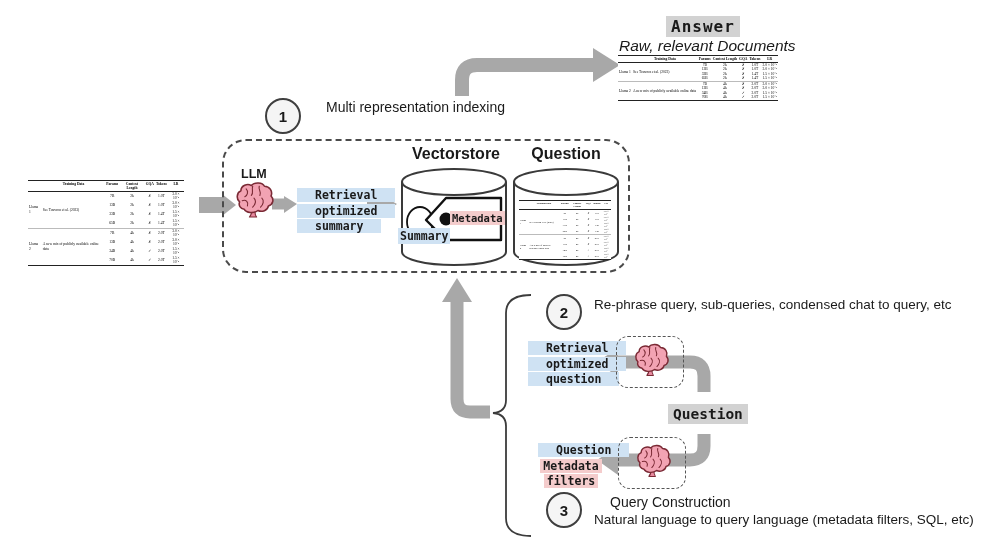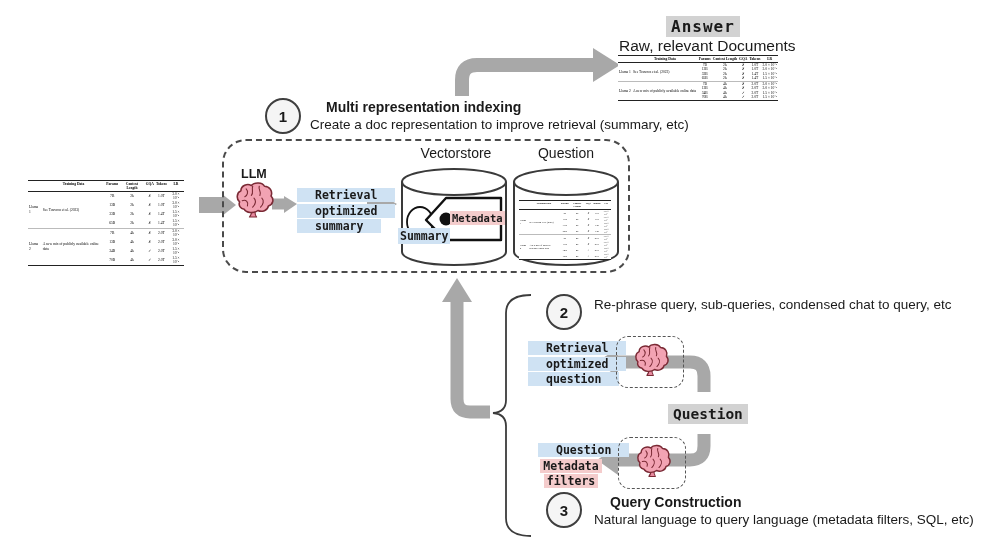--- a/index.html
+++ b/index.html
@@ -18,23 +18,23 @@
   .arrow-fill{fill:var(--arrow);stroke:none;}
   .brace-stroke{stroke:#3c3c3c;fill:none;}
 
   
   .mono{font-family:"DejaVu Sans Mono","Liberation Mono",monospace;font-weight:bold;}
   .hl-gray{background:var(--hl-gray);padding:1px 5px;}
   .hl-blue{background:var(--hl-blue);padding:0 18px;}
   .hl-pink{background:var(--hl-pink);padding:0 3px;}
   .big-label{font-size:16px;letter-spacing:1px;}
   .sub-sans{font-size:15.5px;font-weight:normal;}
-  .step-title{font-size:14px;font-weight:bold;line-height:17px;white-space:nowrap;padding-left:16px;}
+  .step-title{font-size:14px;font-weight:normal;line-height:17px;white-space:nowrap;padding-left:16px;}
   .step-sub{font-size:13.5px;font-weight:normal;line-height:17px;white-space:nowrap;}
-  .store-label{font-size:14px;font-weight:normal;text-align:center;}
+  .store-label{font-size:16px;font-weight:bold;text-align:center;}
   .llm-label{font-size:12.5px;font-weight:bold;}
   .line-stack{text-align:center;}
   .line-stack div{line-height:15.5px;font-size:11.5px;}
   .num-circle{width:36px;height:36px;border-radius:50%;background:#f5f5f5;border:2.5px solid #3f3f3f;
     display:flex;align-items:center;justify-content:center;font-size:15px;font-weight:bold;}
 
   
   .main-dashed-box{width:408px;height:134px;border:2px dashed #4a4a4a;border-radius:24px;}
   .brain-box{width:68px;height:52px;border:1.6px dashed #555;border-radius:12px;background:transparent;}
 
@@ -196,21 +196,21 @@
             <td>4k</td>
             <td>✓</td>
             <td>2.0T</td>
             <td>1.5 × 10⁻⁴</td>
           </tr>
         </tbody>
       </table>
     </div>
 
   <div class="abs mono big-label hl-gray" style="left:666px;top:16px;">Answer</div>
-  <div class="abs sub-sans" style="left:619px;top:37px;white-space:nowrap;">Raw, relevant Documents</div>
+  <div class="abs sub-sans" style="left:619px;top:37px;white-space:nowrap;font-style:italic;">Raw, relevant Documents</div>
   <div class="abs mini-table-wrap answer-table" style="left:618px;top:55px;width:160px;">
       <table class="mt">
         <thead>
           <tr>
             <th></th>
             <th>Training Data</th>
             <th>Params</th>
             <th>Context Length</th>
             <th>GQA</th>
             <th>Tokens</th>
@@ -280,21 +280,20 @@
           </tr>
         </tbody>
       </table>
     </div>
 
   <div class="abs num-circle" style="left:265px;top:98px;">
     <span>1</span>
   </div>
   <div class="abs" style="left:310px;top:99px;">
     <div class="step-title">Multi representation indexing</div>
-    <div class="step-sub">Create a doc representation to improve retrieval (summary, etc)</div>
   </div>
 
   <div class="abs main-dashed-box" style="left:222px;top:139px;"></div>
 
   <div class="abs llm-label" style="left:241px;top:167px;">LLM</div>
   <svg class="abs brain" style="left:233px;top:181px;" width="42" height="38" viewBox="0 0 64 58">
       <use href="#brain-shape"></use>
     </svg>
 
   <div class="abs mono line-stack" style="left:297px;top:188px;width:68px;">

